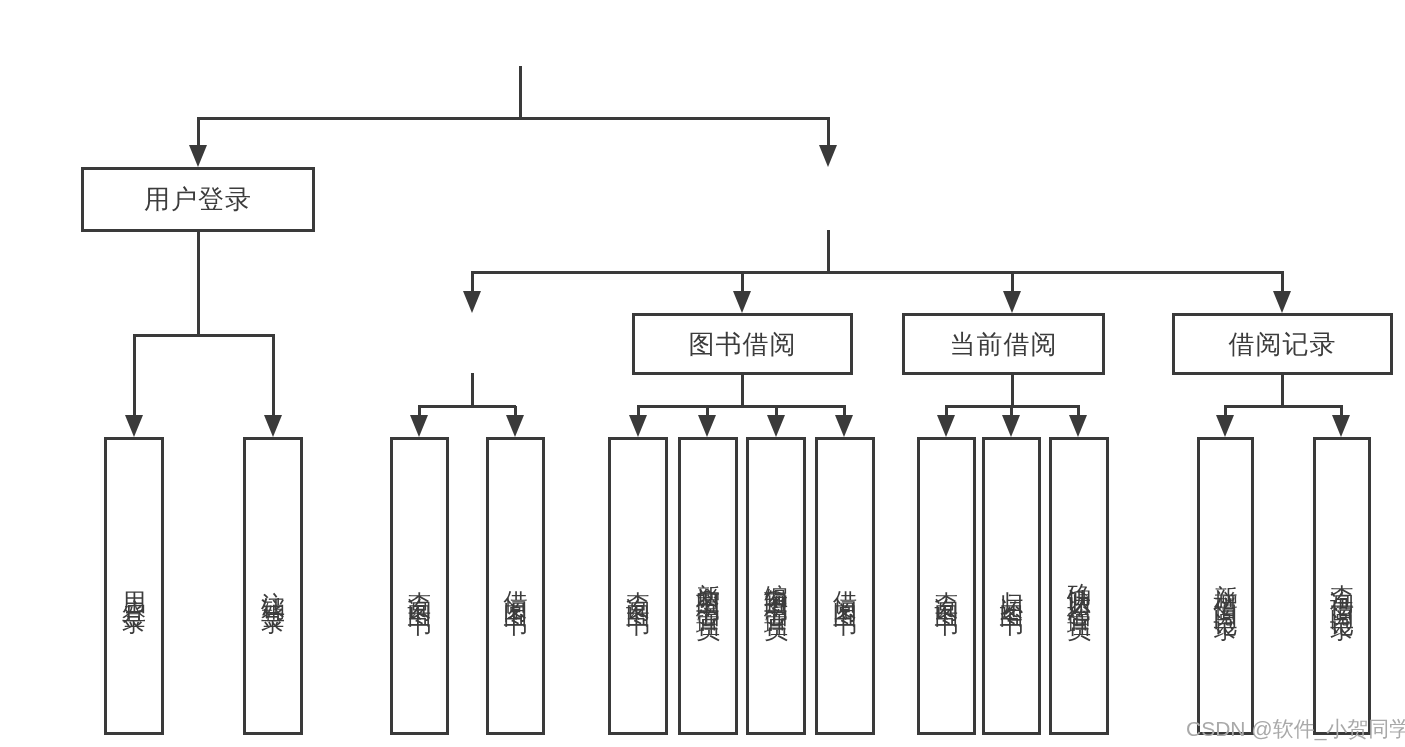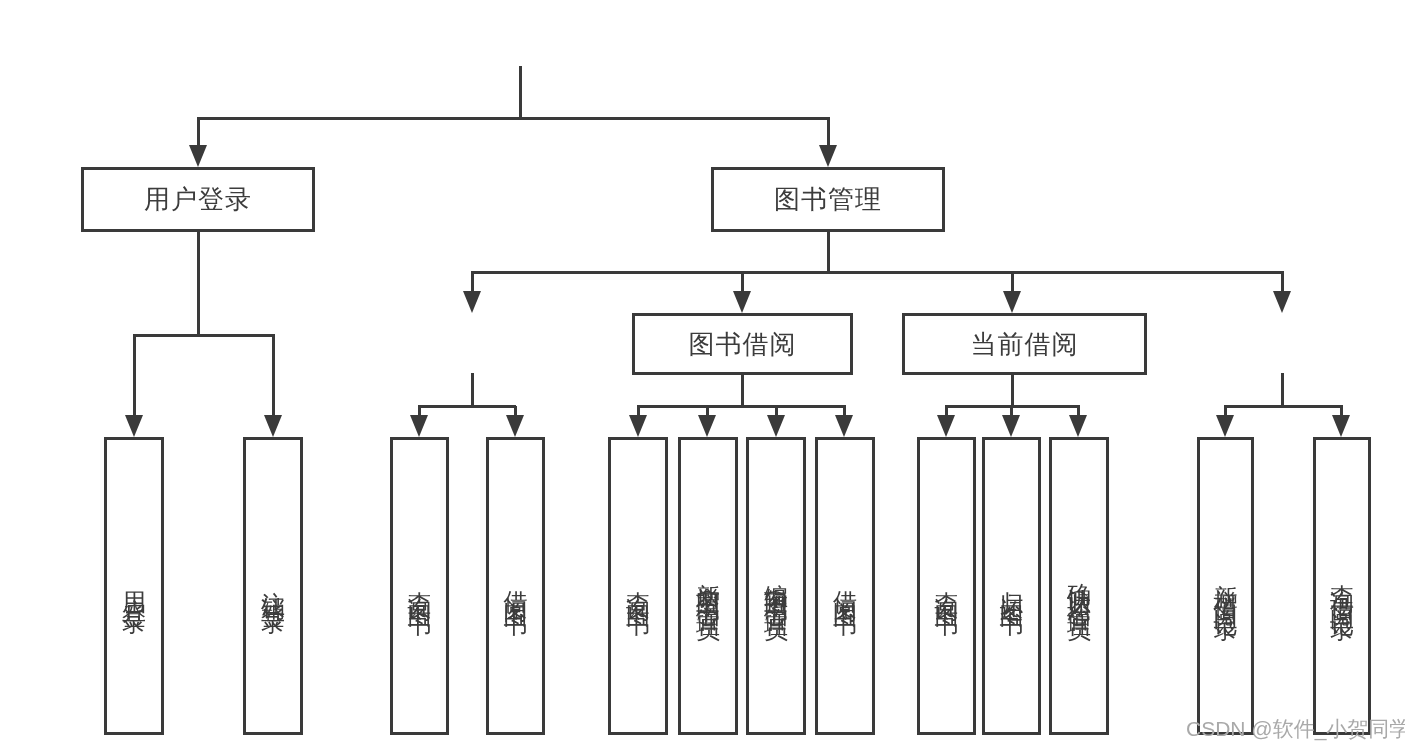--- a/index.html
+++ b/index.html
@@ -58,23 +58,20 @@
   <div class="line" style="left:519px; top:66px; width:3px; height:53px;"></div>
   <div class="line" style="left:197px; top:117px; width:633px; height:3px;"></div>
   <div class="line" style="left:197px; top:118px; width:3px; height:32px;"></div>
   <div class="arrow" style="left:189px; top:145px;"></div>
   <div class="line" style="left:827px; top:118px; width:3px; height:32px;"></div>
   <div class="arrow" style="left:819px; top:145px;"></div>
 
   <div class="box" style="left:81px; top:167px; width:234px; height:65px;">
     <span class="h-label">用户登录</span>
   </div>
-  <div class="box" style="left:711px; top:167px; width:234px; height:65px;">
-    <span class="h-label">图书管理</span>
-  </div>
 
   <div class="line" style="left:197px; top:230px; width:3px; height:106px;"></div>
   <div class="line" style="left:133px; top:334px; width:142px; height:3px;"></div>
   <div class="line" style="left:133px; top:335px; width:3px; height:85px;"></div>
   <div class="arrow" style="left:125px; top:415px;"></div>
   <div class="line" style="left:272px; top:335px; width:3px; height:85px;"></div>
   <div class="arrow" style="left:264px; top:415px;"></div>
 
   <div class="line" style="left:827px; top:230px; width:3px; height:43px;"></div>
   <div class="line" style="left:471px; top:271px; width:813px; height:3px;"></div>
@@ -83,22 +80,25 @@
   <div class="line" style="left:741px; top:272px; width:3px; height:24px;"></div>
   <div class="arrow" style="left:733px; top:291px;"></div>
   <div class="line" style="left:1011px; top:272px; width:3px; height:24px;"></div>
   <div class="arrow" style="left:1003px; top:291px;"></div>
   <div class="line" style="left:1281px; top:272px; width:3px; height:24px;"></div>
   <div class="arrow" style="left:1273px; top:291px;"></div>
 
   <div class="box" style="left:632px; top:313px; width:221px; height:62px;">
     <span class="h-label">图书借阅</span>
   </div>
-  <div class="box" style="left:902px; top:313px; width:245px; height:62px;">
+  <div class="box" style="left:902px; top:313px; width:203px; height:62px;">
     <span class="h-label">当前借阅</span>
+  </div>
+  <div class="box" style="left:1172px; top:313px; width:221px; height:62px;">
+    <span class="h-label">借阅记录</span>
   </div>
 
   <div class="line" style="left:471px; top:373px; width:3px; height:34px;"></div>
   <div class="line" style="left:418px; top:405px; width:98px; height:3px;"></div>
   <div class="line" style="left:418px; top:406px; width:3px; height:14px;"></div>
   <div class="arrow" style="left:410px; top:415px;"></div>
   <div class="line" style="left:514px; top:406px; width:3px; height:14px;"></div>
   <div class="arrow" style="left:506px; top:415px;"></div>
 
   <div class="line" style="left:741px; top:373px; width:3px; height:34px;"></div>

